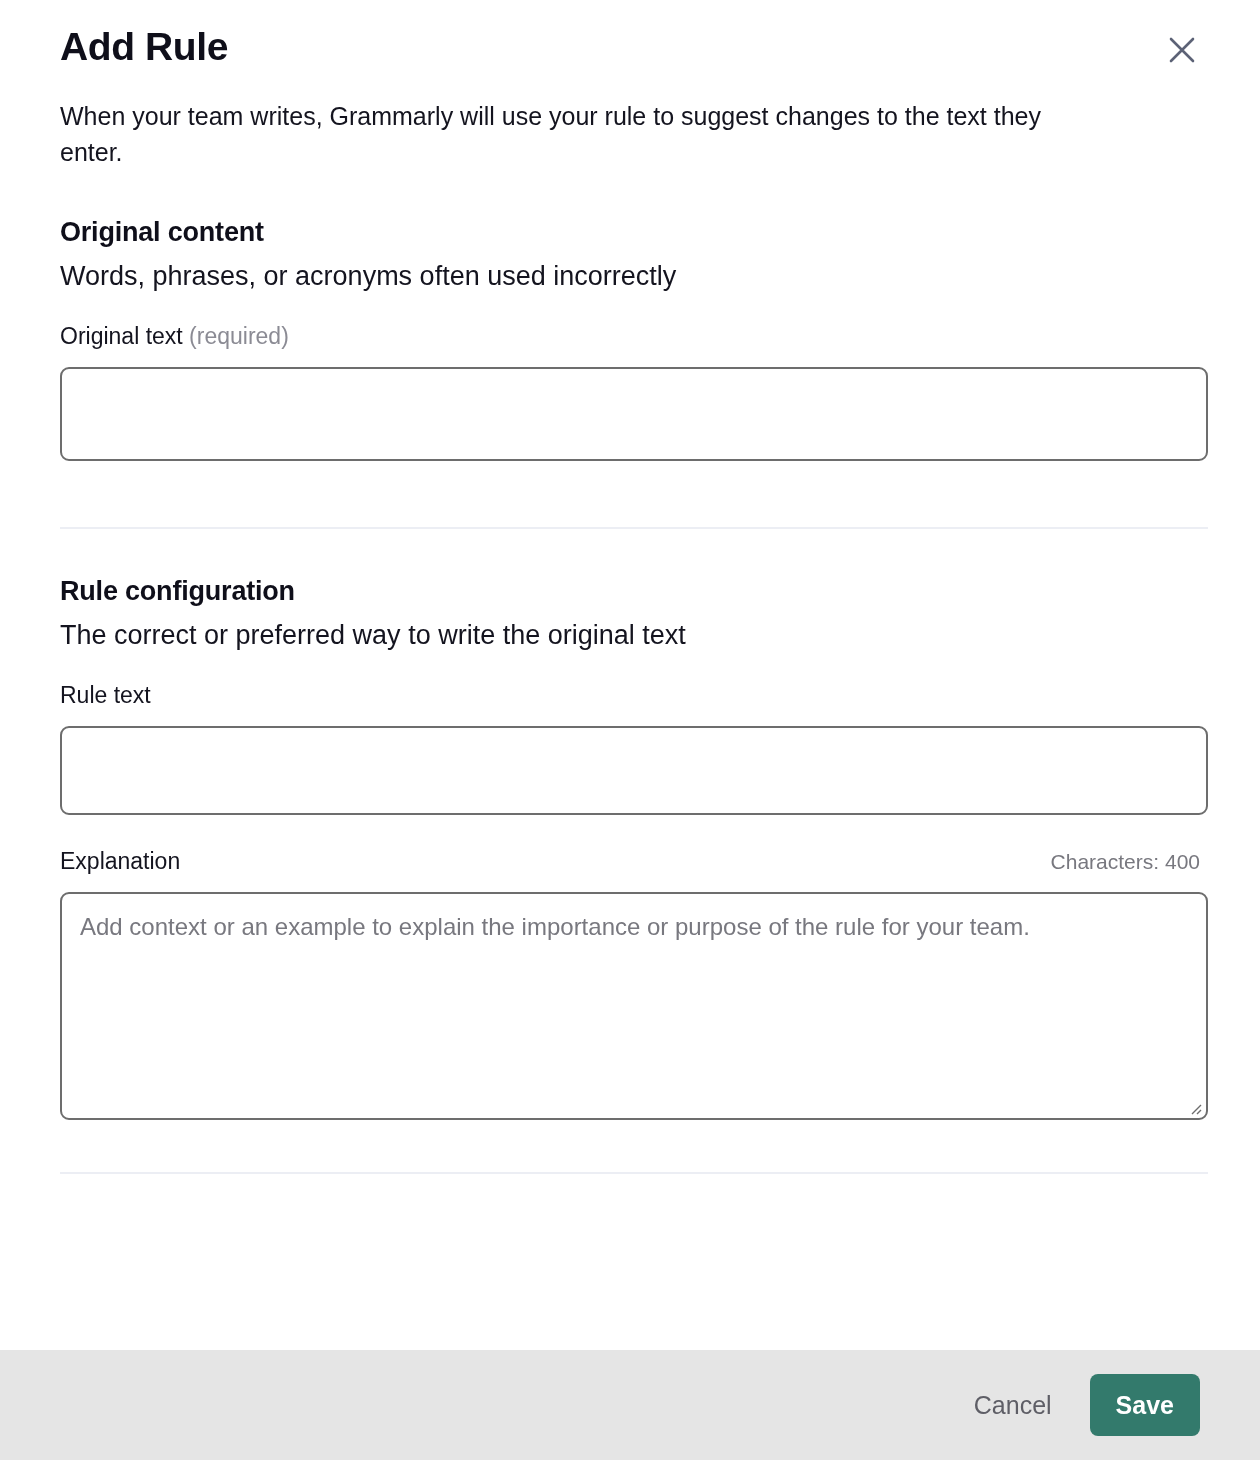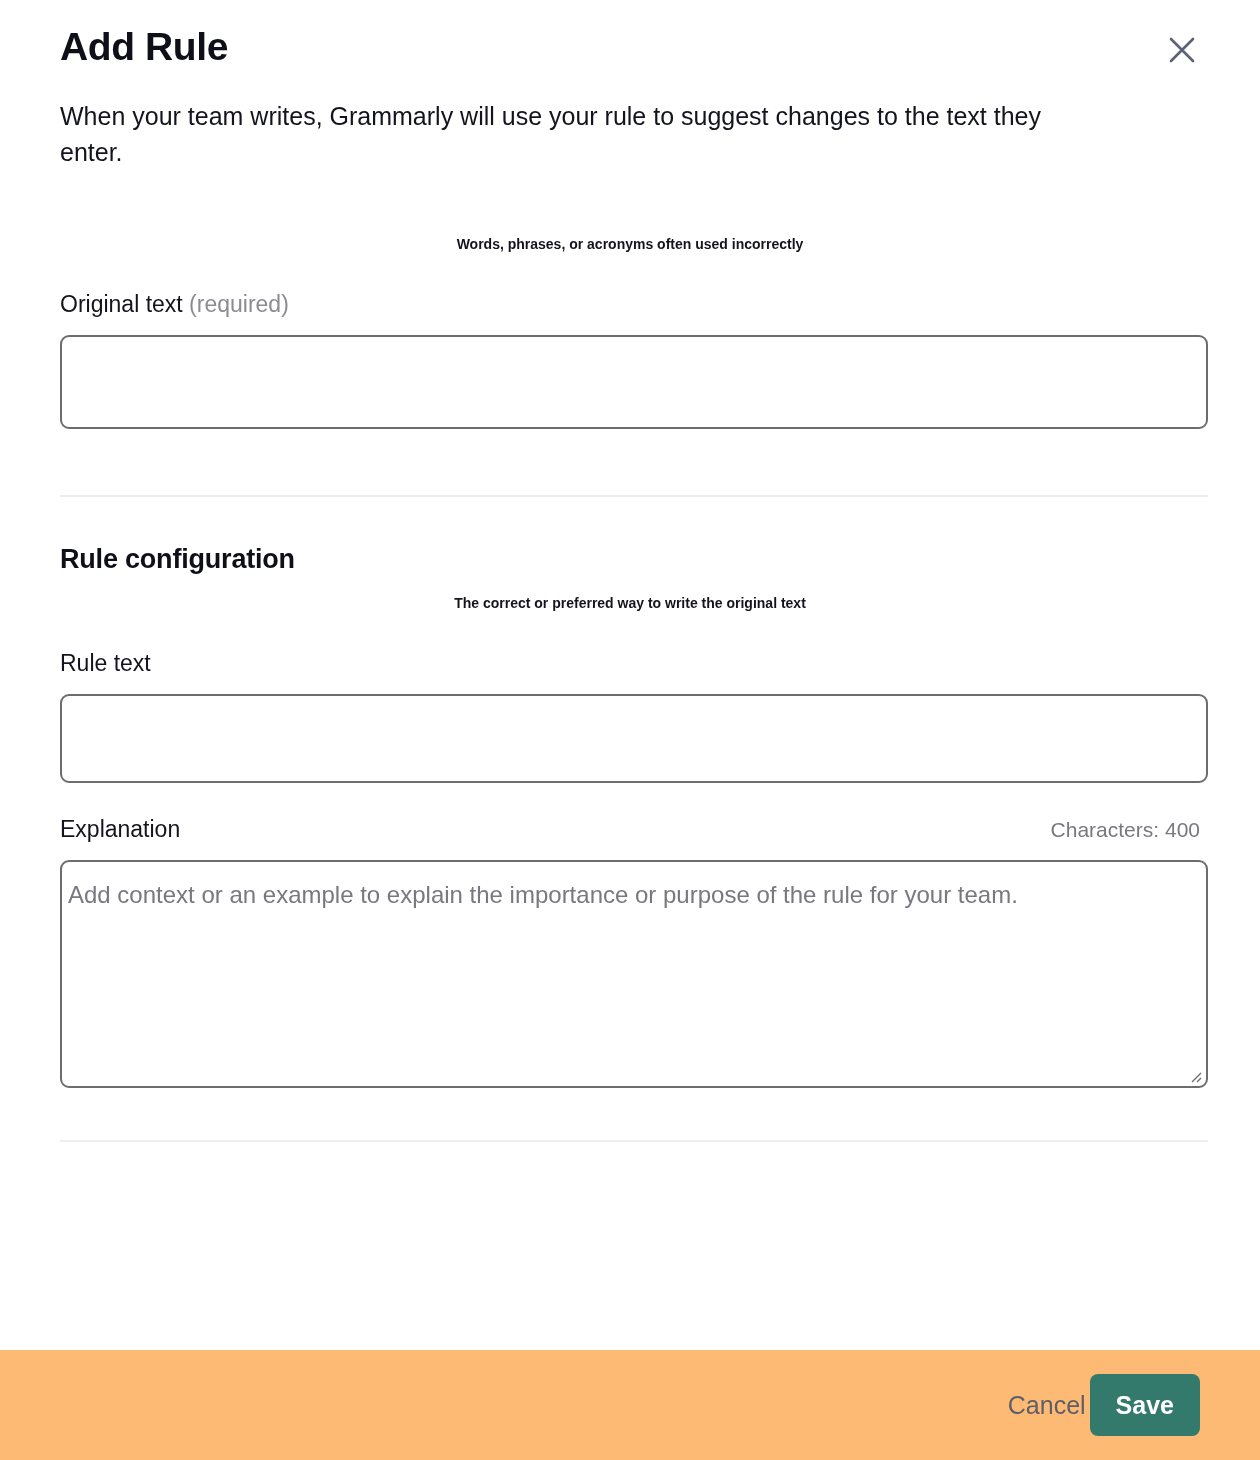--- a/index.html
+++ b/index.html
@@ -75,26 +75,25 @@
   .section { padding-top: 46px; }
   .section-title {
     font-size: 27px;
     line-height: 32px;
     font-weight: 700;
     color: #0f0f1a;
     margin: 0;
     letter-spacing: -0.2px;
   }
   .section-sub {
-    font-size: 14px;
+    font-size: 27px;
     line-height: 28px;
     color: #14141f;
     margin: 14px 0 0 0;
-    font-weight: 700;
-    text-align: center;
+    font-weight: 400;
   }
 
   .field { padding-top: 32px; }
   .field-label-row {
     display: flex;
     align-items: baseline;
     justify-content: space-between;
     padding-bottom: 17px;
   }
   .field-label {
@@ -134,21 +133,21 @@
     display: block;
     width: 1148px;
     height: 228px;
     border: 2px solid #6d6d6d;
     border-radius: 9px;
     background: #ffffff;
     font-family: "Liberation Sans", sans-serif;
     font-size: 24px;
     line-height: 42px;
     color: #14141f;
-    padding: 12px 6px;
+    padding: 12px 18px;
     outline: none;
     resize: none;
     overflow: hidden;
   }
   .text-area::placeholder { color: #78787f; }
   .resize-grip {
     position: absolute;
     right: 6px;
     bottom: 5px;
     width: 16px;
@@ -163,25 +162,26 @@
     margin: 0;
     width: 1148px;
   }
   .divider.first { margin-top: 66px; }
   .divider.second { margin-top: 52px; }
 
   
   .modal-footer {
     flex: 0 0 auto;
     height: 110px;
-    background: #fdba74;
+    background: #e5e5e5;
     display: flex;
     align-items: center;
     justify-content: flex-end;
     padding: 0 60px;
+    gap: 34px;
   }
   .btn-cancel {
     border: 0;
     background: transparent;
     font-family: "Liberation Sans", sans-serif;
     font-size: 25px;
     color: #5e5e66;
     cursor: pointer;
     padding: 10px 4px;
   }
@@ -213,20 +213,21 @@
           <svg width="32" height="32" viewBox="0 0 32 32" aria-hidden="true">
             <path d="M5 5 L27 27 M27 5 L5 27" stroke="#5c6276" stroke-width="2.6" stroke-linecap="round" fill="none"></path>
           </svg>
         </span>
       </button>
     </div>
 
     <p class="modal-desc">When your team writes, Grammarly will use your rule to suggest changes to the text they enter.</p>
 
     <div class="section">
+      <h2 class="section-title">Original content</h2>
       <p class="section-sub">Words, phrases, or acronyms often used incorrectly</p>
 
       <div class="field">
         <div class="field-label-row">
           <label class="field-label"><span>Original text</span> <span class="optional-hint">(required)</span></label>
         </div>
         <input class="text-input" type="text" placeholder="" style="">
       </div>
     </div>
 

